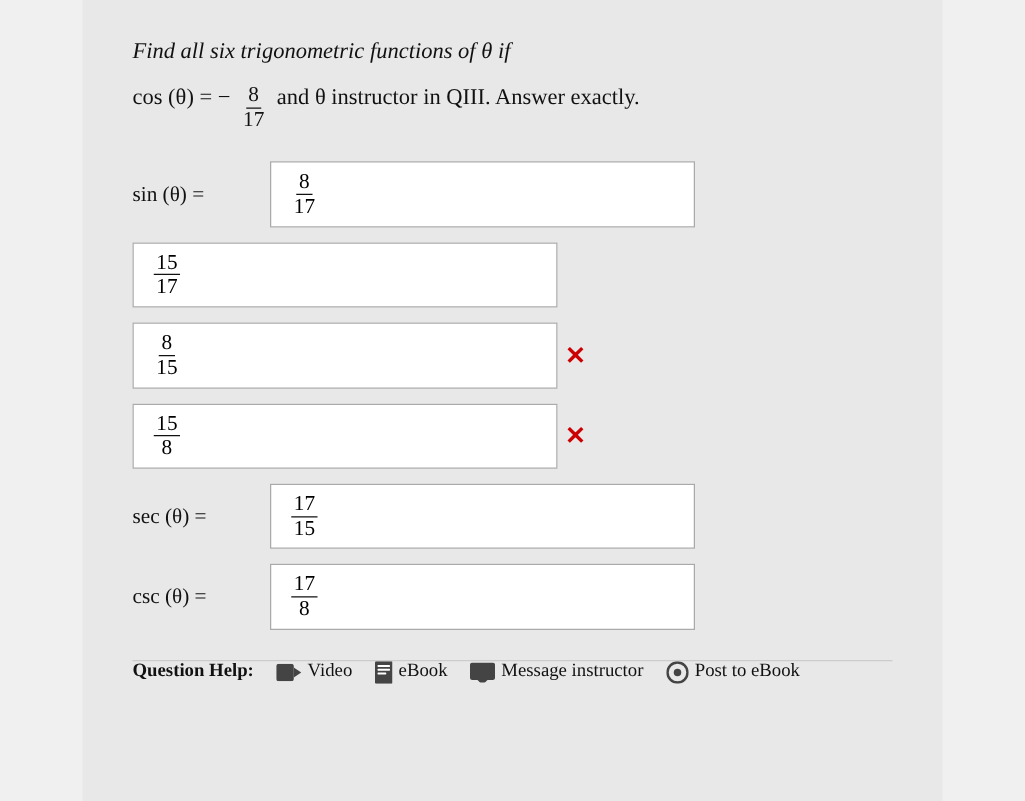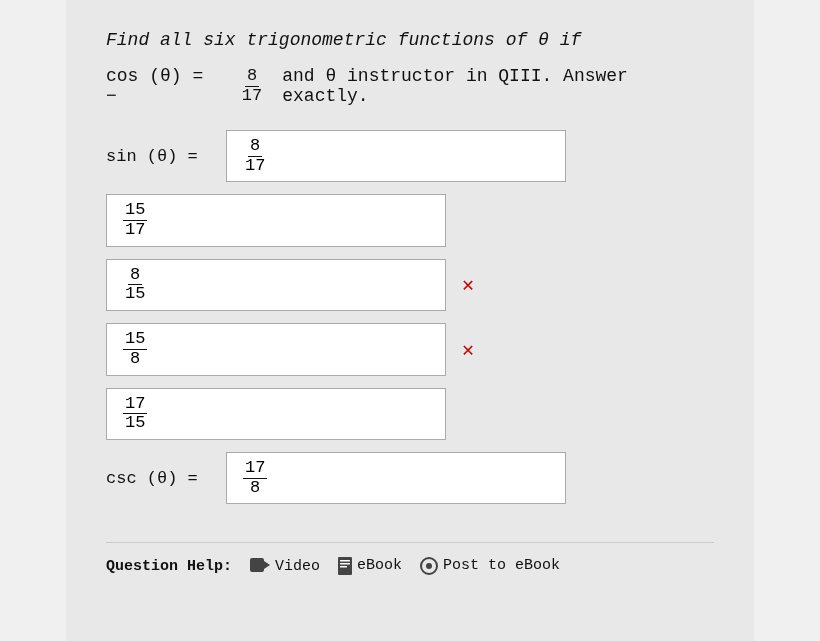--- a/index.html
+++ b/index.html
@@ -10,35 +10,34 @@
       justify-content: center;
       align-items: center;
       min-height: 100vh;
     }
     .card {
       background: #e8e8e8;
       width: 688px;
       min-height: 641px;
       padding: 30px 40px 20px 40px;
       position: relative;
-      font-family: Liberation Mono, monospace;
     }
     .problem-title {
       font-size: 18px;
       font-style: italic;
       margin-bottom: 16px;
       color: #111;
     }
     .given-info {
       font-size: 18px;
       margin-bottom: 24px;
       color: #111;
       display: flex;
-      align-items: center;
-      gap: 18px;
+      align-items: flex-start;
+      gap: 8px;
     }
     .fraction {
       display: inline-flex;
       flex-direction: column;
       align-items: center;
       vertical-align: middle;
       line-height: 1.1;
     }
     .fraction .num {
       border-bottom: 1.5px solid #111;
@@ -46,21 +45,20 @@
       font-size: 17px;
     }
     .fraction .den {
       padding: 0 2px;
       font-size: 17px;
     }
     .trig-row {
       display: flex;
       align-items: center;
       margin-bottom: 12px;
-      gap: 10px;
     }
     .trig-label {
       font-size: 17px;
       min-width: 110px;
       color: #111;
       display: flex;
       align-items: center;
     }
     .trig-input-box {
       background: white;
@@ -76,32 +74,32 @@
     .x-mark {
       color: #cc0000;
       font-size: 20px;
       font-weight: bold;
       margin-left: 6px;
     }
     .footer {
       display: flex;
       align-items: center;
       gap: 18px;
-      margin-top: 38px;
+      margin-top: 24px;
       font-size: 15px;
       color: #111;
       border-top: 1px solid #ccc;
-      padding-top: 14px;
     }
     .footer-label {
       font-weight: bold;
       font-size: 15px;
     }
     .footer-item {
       display: flex;
+      align-items: center;
       gap: 5px;
       cursor: pointer;
       color: #111;
       font-size: 15px;
     }
   </style>
 </head>
 <body>
 
 <div class="card">
@@ -150,20 +148,21 @@
       <div class="trig-row">
       <div class="trig-input-box">
         <span class="fraction">
           <span class="num">15</span>
           <span class="den">8</span>
         </span>
       </div>
       <span class="x-mark">✕</span>
     </div>
       <div class="trig-row">
+      <span class="trig-label">sec (θ) =</span>
       <div class="trig-input-box">
         <span class="fraction">
           <span class="num">17</span>
           <span class="den">15</span>
         </span>
       </div>
 
     </div>
       <div class="trig-row">
       <span class="trig-label">csc (θ) =</span>
@@ -189,20 +188,27 @@
     <span class="footer-item">
       <svg width="14" height="18" viewBox="0 0 14 18">
         <rect x="0" y="0" width="14" height="18" rx="1" fill="#444"></rect>
         <rect x="2" y="3" width="10" height="1.5" rx="0.5" fill="white"></rect>
         <rect x="2" y="6" width="10" height="1.5" rx="0.5" fill="white"></rect>
         <rect x="2" y="9" width="7" height="1.5" rx="0.5" fill="white"></rect>
       </svg>
       <span>eBook</span>
     </span>
     <span class="footer-item">
+      <svg width="20" height="16" viewBox="0 0 20 16">
+        <rect x="0" y="0" width="20" height="14" rx="2" fill="#444"></rect>
+        <polygon points="6,14 10,18 14,14" fill="#444"></polygon>
+      </svg>
+      <span>Message instructor</span>
+    </span>
+    <span class="footer-item">
       <svg width="18" height="18" viewBox="0 0 18 18">
         <circle cx="9" cy="9" r="8" fill="none" stroke="#444" stroke-width="2"></circle>
         <circle cx="9" cy="9" r="3" fill="#444"></circle>
       </svg>
       <span>Post to eBook</span>
     </span>
   </div>
 </div>
 
 </body></html>

